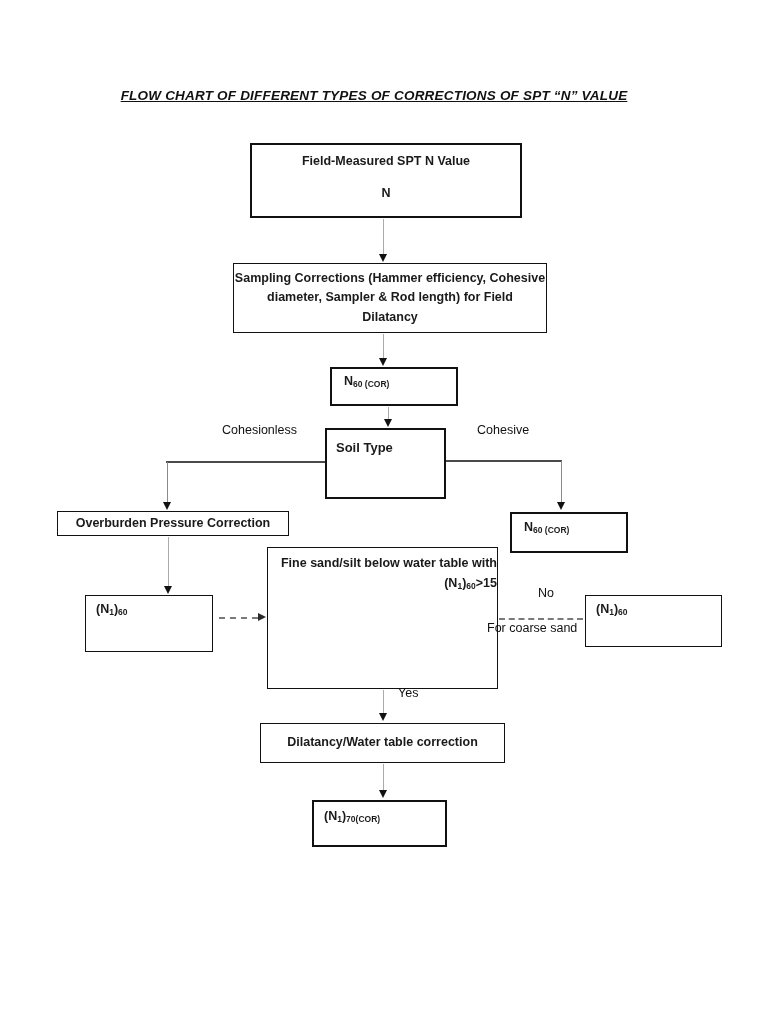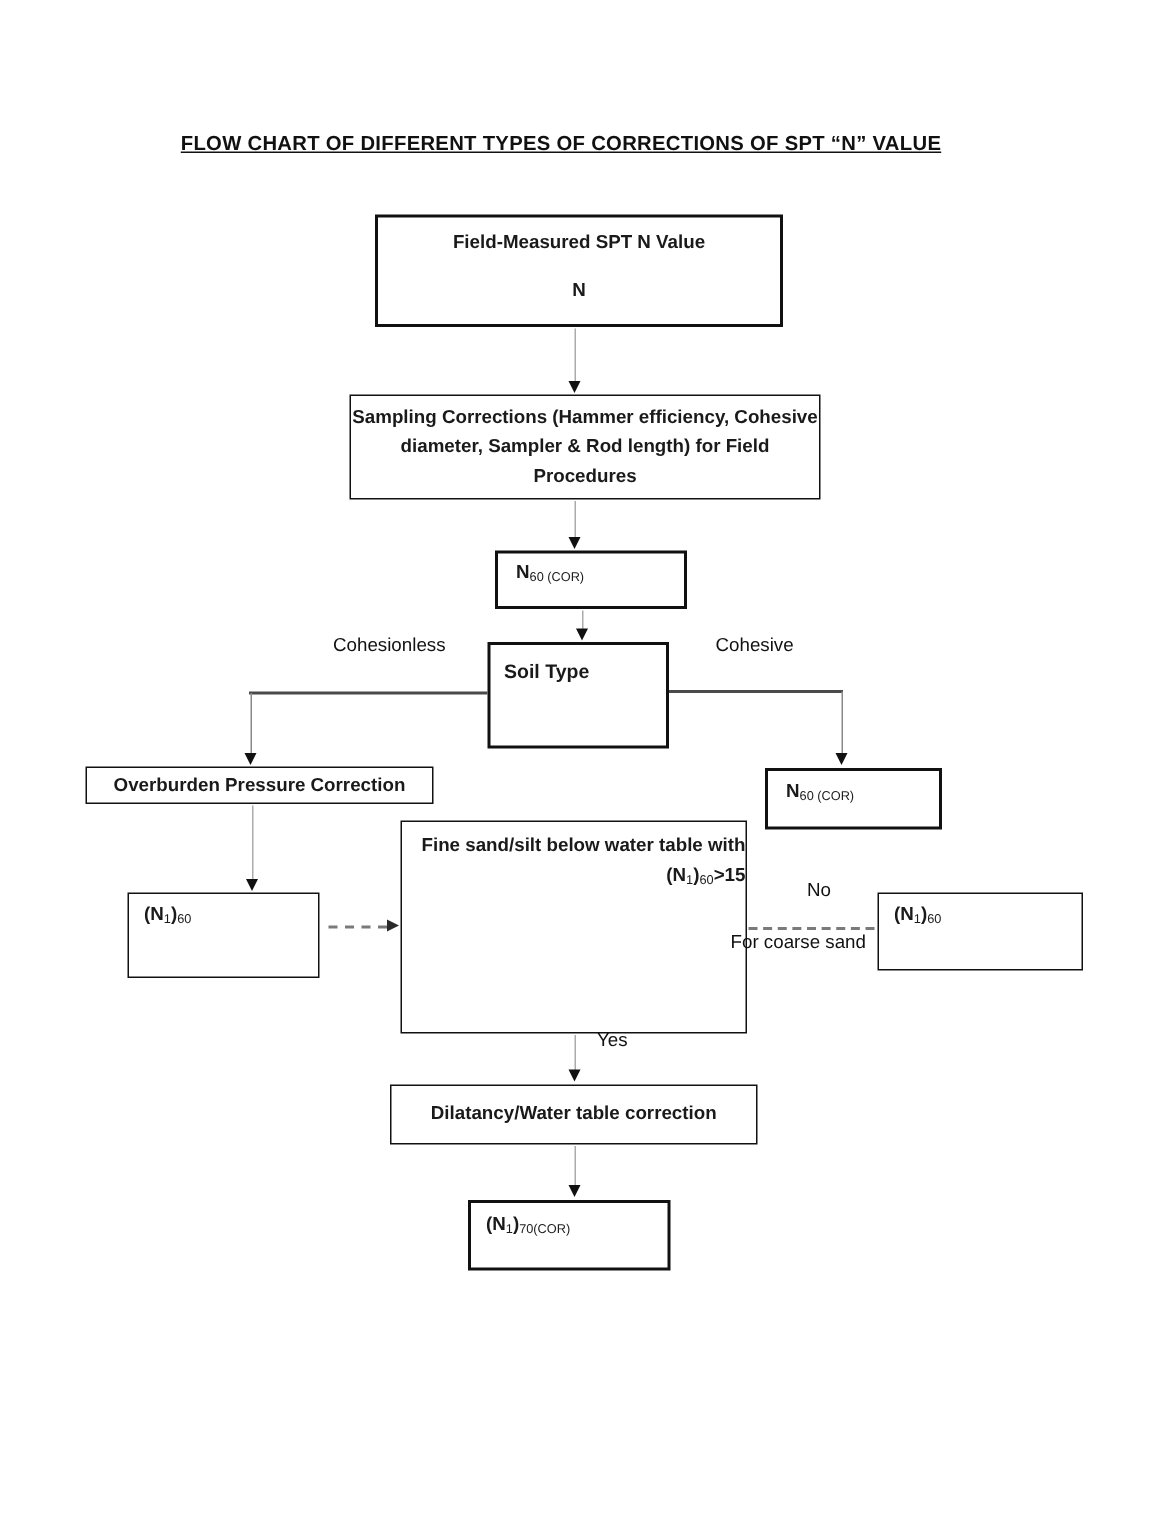--- a/index.html
+++ b/index.html
@@ -12,41 +12,42 @@
     background: #ffffff;
     overflow: hidden;
   }
   .title {
     position: absolute;
     left: 0; top: 88px;
     width: 748px;
     text-align: center;
     font-size: 13.5px;
     font-weight: bold;
+    font-style: italic;
     text-decoration: underline;
     letter-spacing: 0.2px;
     color: #111;
   }
   .box {
     position: absolute;
     background: #fff;
     border: 1.5px solid #111;
   }
   .box.thick { border-width: 2px; }
   .center-text { text-align: center; }
   .box .ln { font-weight: bold; font-size: 12.5px; line-height: 1.55; }
   .formula {
     font-weight: bold;
     font-size: 12.5px;
     white-space: nowrap;
   }
   .formula sub {
     font-size: 8.5px;
     vertical-align: -2px;
-    font-weight: normal;
+    font-weight: bold;
   }
   .flabel {
     position: absolute;
     font-weight: normal;
     font-size: 12.5px;
     white-space: nowrap;
     color: #111;
   }
   .vline { position: absolute; width: 1px; background: #ababab; }
   .vline.dark { background: #8a8a8a; }
@@ -92,21 +93,21 @@
     <div class="ln">Field-Measured SPT N Value</div>
     <div class="ln ln2">N</div>
   </div>
 
   <div class="vline" style="left:383px; top:219px; height:36px;"></div>
   <div class="arrow-down" style="left:379px; top:254px;"></div>
 
   <div class="box center-text bx-sampling">
     <div class="ln">Sampling Corrections (Hammer efficiency, Cohesive</div>
     <div class="ln">diameter, Sampler &amp; Rod length) for Field</div>
-    <div class="ln">Procedures</div>
+    <div class="ln">Dilatancy</div>
   </div>
 
   <div class="vline" style="left:383px; top:334px; height:25px;"></div>
   <div class="arrow-down" style="left:379px; top:358px;"></div>
 
   <div class="box thick bx-n60top">
     <div class="formula"><span>N</span><sub>60 (COR)</sub></div>
   </div>
 
   <div class="vline" style="left:388px; top:407px; height:13px;"></div>

